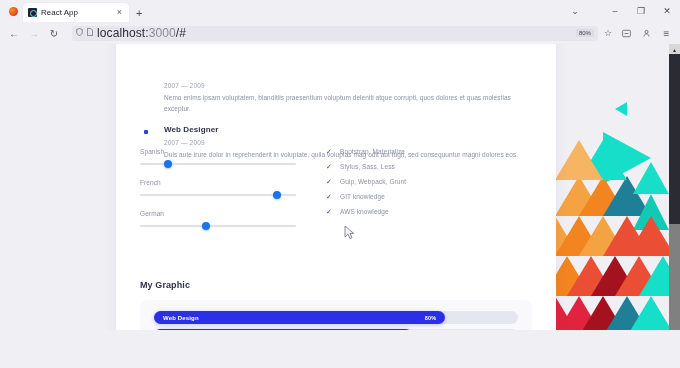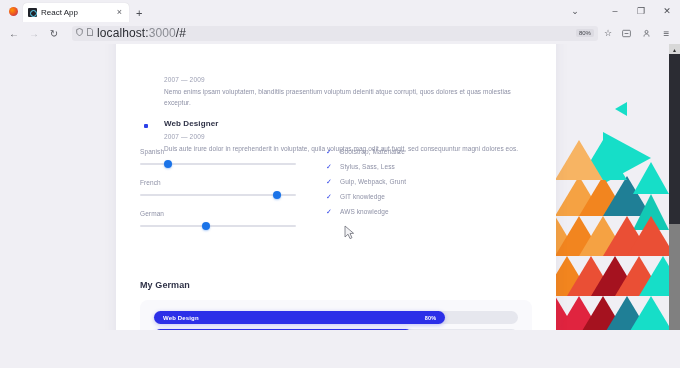--- a/index.html
+++ b/index.html
@@ -76,21 +76,21 @@
 
   
   .card {
     position: absolute; left: 116px; top: -40px; width: 440px; height: 396px;
     background: #ffffff; border-radius: 10px;
     box-shadow: 0 2px 14px rgba(60,60,100,.07);
   }
   .card-inner { position: absolute; left: 0; top: 0; right: 0; bottom: 0; padding: 0 24px; }
 
   
-  .timeline { position: absolute; left: 24px; top: 72px; width: 392px; }
+  .timeline { position: absolute; left: 24px; top: 78px; width: 392px; }
   .tl-item { position: relative; padding-left: 24px; }
   .tl-item + .tl-item { margin-top: 11px; }
   .tl-dot { position: absolute; left: 4px; top: 5px; width: 4px; height: 4px;
     background: #2c41e8; border-radius: 1px; }
   .tl-title { font-size: 8px; font-weight: bold; color: #2f3247; margin-bottom: 5px; letter-spacing: .1px; }
   .tl-years { font-size: 6.5px; color: #9da0b4; margin-bottom: 4px; letter-spacing: .15px; }
   .tl-desc { font-size: 6.5px; color: #8e91a6; line-height: 1.65; letter-spacing: .05px; }
 
   
   .cols { position: absolute; left: 24px; top: 144px; width: 392px; display: flex; }
@@ -298,21 +298,21 @@
               <span class="know-label">GIT knowledge</span>
             </div>
             <div class="know-item">
               <span class="check">✓</span>
               <span class="know-label">AWS knowledge</span>
             </div>
           </div>
 
         </div>
 
-        <div class="sec-title skills-head">My German</div>
+        <div class="sec-title skills-head">My Graphic</div>
         <div class="skills-box">
 
           <div class="skill">
             <div class="skill-track"></div>
             <div class="skill-fill" style="width:80%">
               <span class="skill-name">Web Design</span>
               <span class="skill-pct">80%</span>
             </div>
           </div>
 

